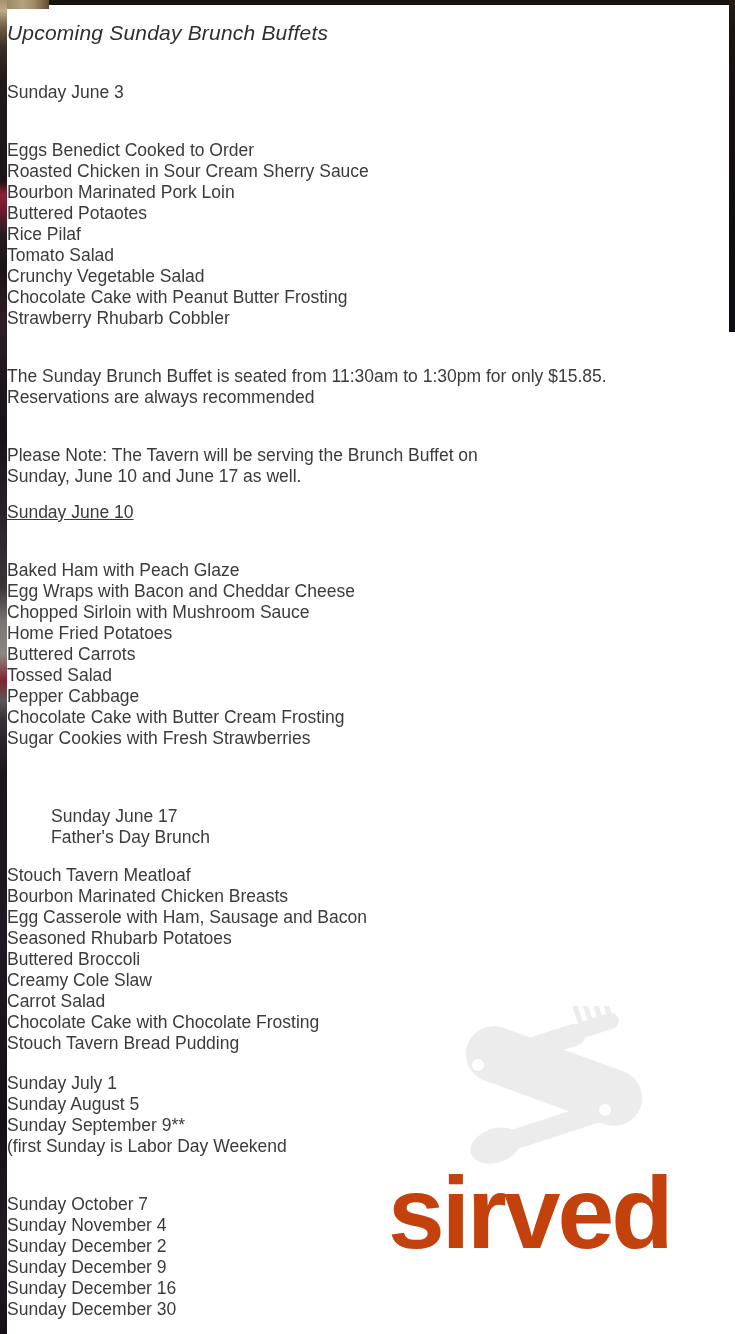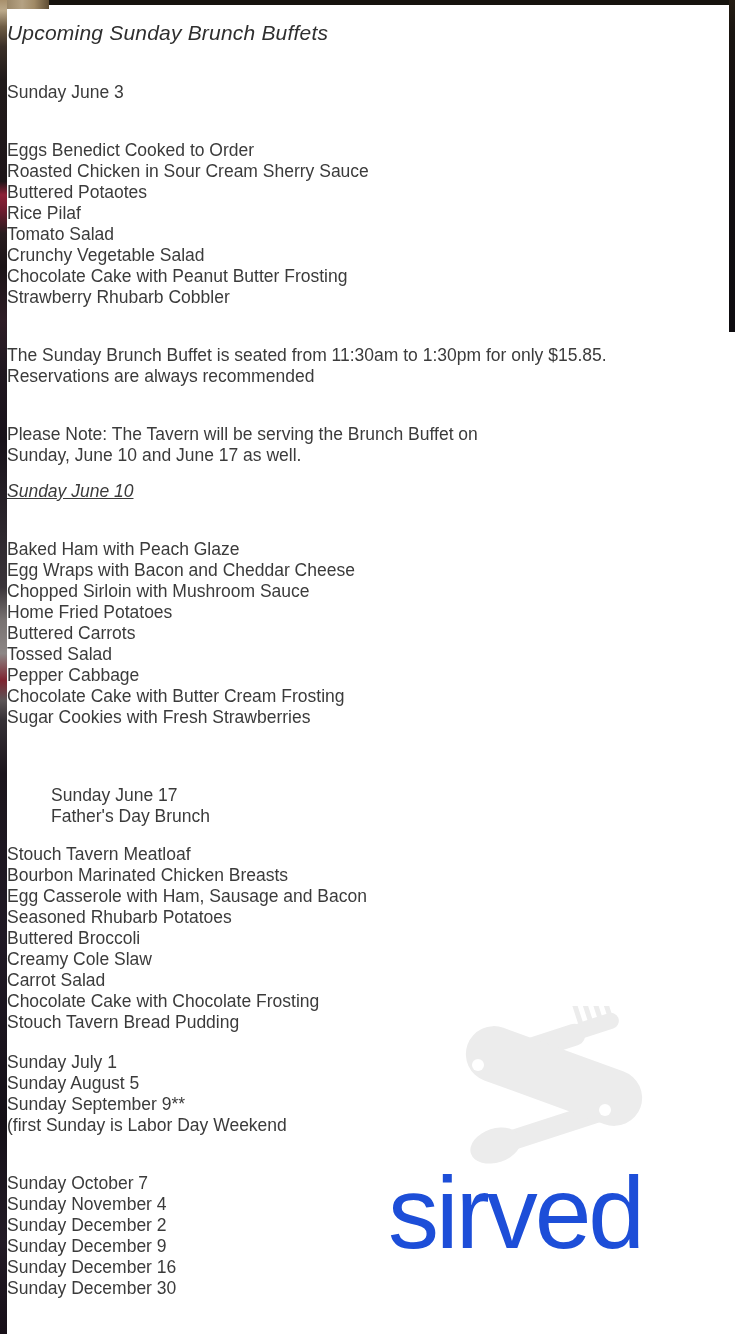--- a/index.html
+++ b/index.html
@@ -5,40 +5,40 @@
   html,body{margin:0;padding:0;}
   body{
     width:735px;height:1334px;position:relative;overflow:hidden;
     background:#ffffff;
     font-family:"Liberation Sans","DejaVu Sans",sans-serif;
   }
   
   .wm-logo{position:absolute;left:458px;top:1006px;width:225px;height:172px;z-index:0;}
   .wm-text{
     position:absolute;left:388px;top:1162px;z-index:0;
-    font-size:102px;font-weight:normal;line-height:1;letter-spacing:-3px;
-    color:#1d4ed8;
+    font-size:102px;font-weight:bold;line-height:1;letter-spacing:-3px;
+    color:#c2410c;
   }
   
   .menu{
     position:absolute;left:7px;right:0;top:0;z-index:1;
     text-align:left;color:#3b3b3b;
   }
   .title{
     margin:21px 0 0;font-weight:400;font-style:italic;
     font-size:21px;letter-spacing:.2px;color:#2f2f2f;
   }
   .section{font-size:17.5px;line-height:21px;margin-top:37px;}
   #sections .section:nth-child(1){margin-top:37px;}
   #sections .section:nth-child(5){margin-top:15px;}
   #sections .section:nth-child(7){margin-top:57px;padding-left:44px;}
   #sections .section:nth-child(8){margin-top:17px;}
   #sections .section:nth-child(9){margin-top:19px;}
   .line{white-space:nowrap;}
-  .line.u{text-decoration:underline;font-style:italic;}
+  .line.u{text-decoration:underline;}
   
   .corner-patch{
     position:absolute;left:0;top:0;width:49px;height:9px;z-index:2;
     background:linear-gradient(90deg,#8f7b5c 0%,#b5a283 45%,#a08a66 70%,#5e4c33 100%);
   }
   .edge{position:absolute;z-index:3;}
   .edge.top{left:49px;right:0;top:0;height:5px;background:#16130e;}
   .edge.right{
     right:0;top:0;width:6px;height:332px;
     background:linear-gradient(180deg,#241c13 0%,#191410 10%,#120e11 35%,#0e0c10 100%);
@@ -85,20 +85,21 @@
 
 <div class="menu">
   <h1 class="title">Upcoming Sunday Brunch Buffets</h1>
   <div id="sections">
       <div class="section">
         <div class="line">Sunday June 3</div>
       </div>
       <div class="section">
         <div class="line">Eggs Benedict Cooked to Order</div>
         <div class="line">Roasted Chicken in Sour Cream Sherry Sauce</div>
+        <div class="line">Bourbon Marinated Pork Loin</div>
         <div class="line">Buttered Potaotes</div>
         <div class="line">Rice Pilaf</div>
         <div class="line">Tomato Salad</div>
         <div class="line">Crunchy Vegetable Salad</div>
         <div class="line">Chocolate Cake with Peanut Butter Frosting</div>
         <div class="line">Strawberry Rhubarb Cobbler</div>
       </div>
       <div class="section">
         <div class="line">The Sunday Brunch Buffet is seated from 11:30am to 1:30pm for only $15.85.</div>
         <div class="line">Reservations are always recommended</div>

